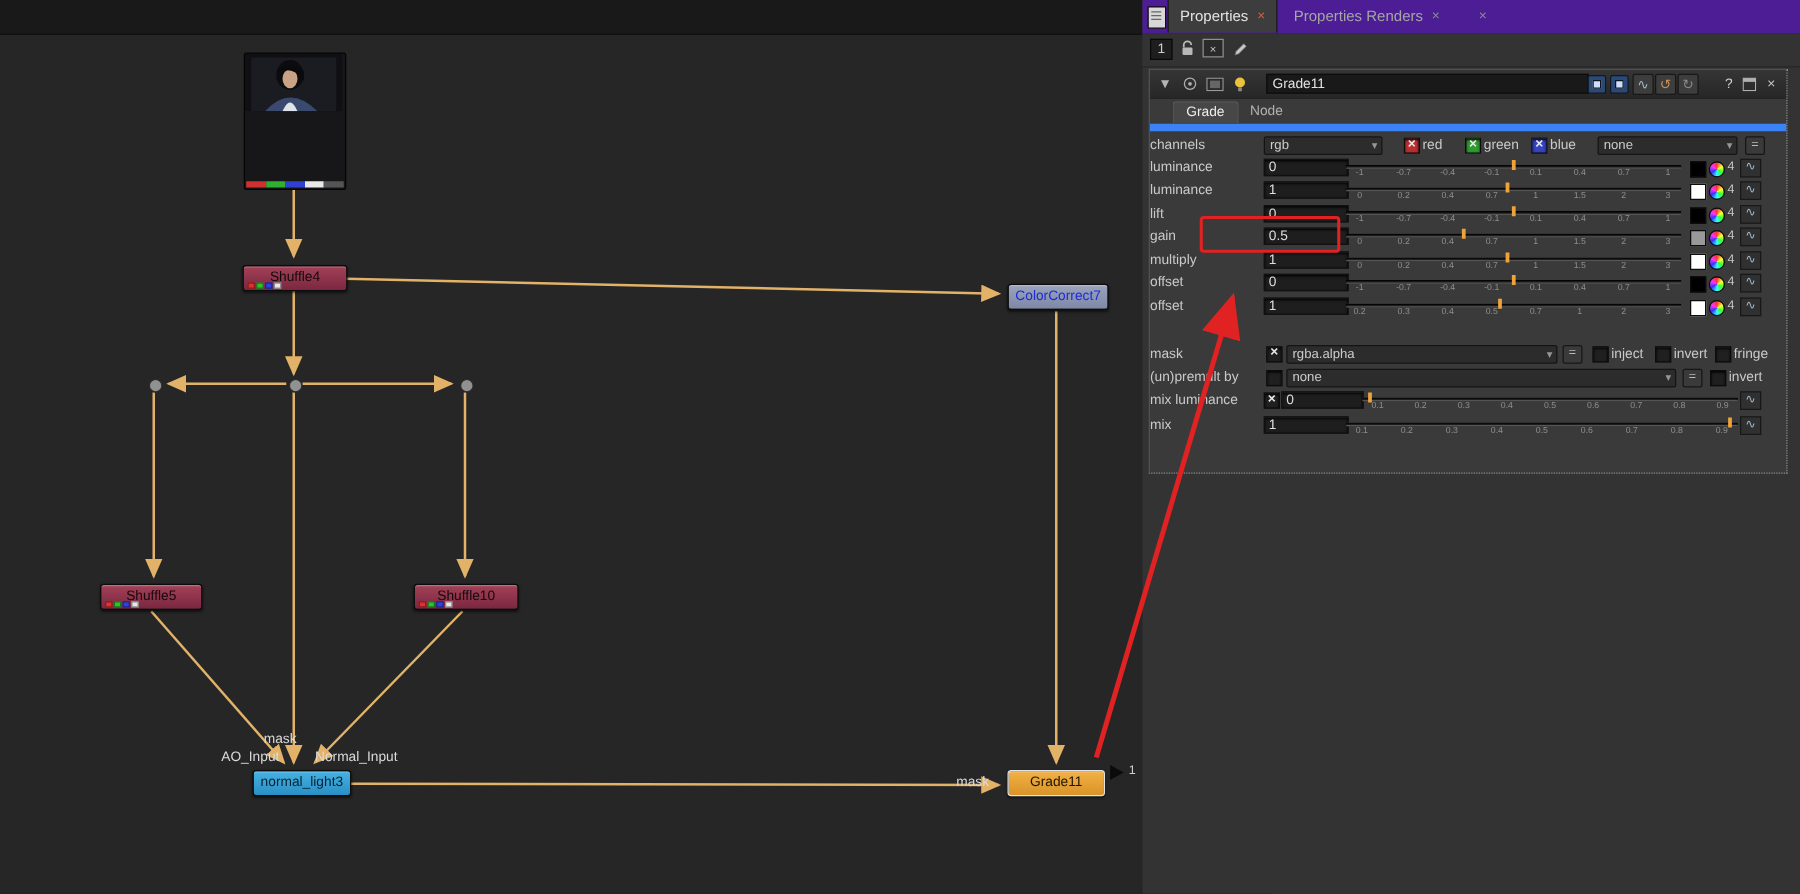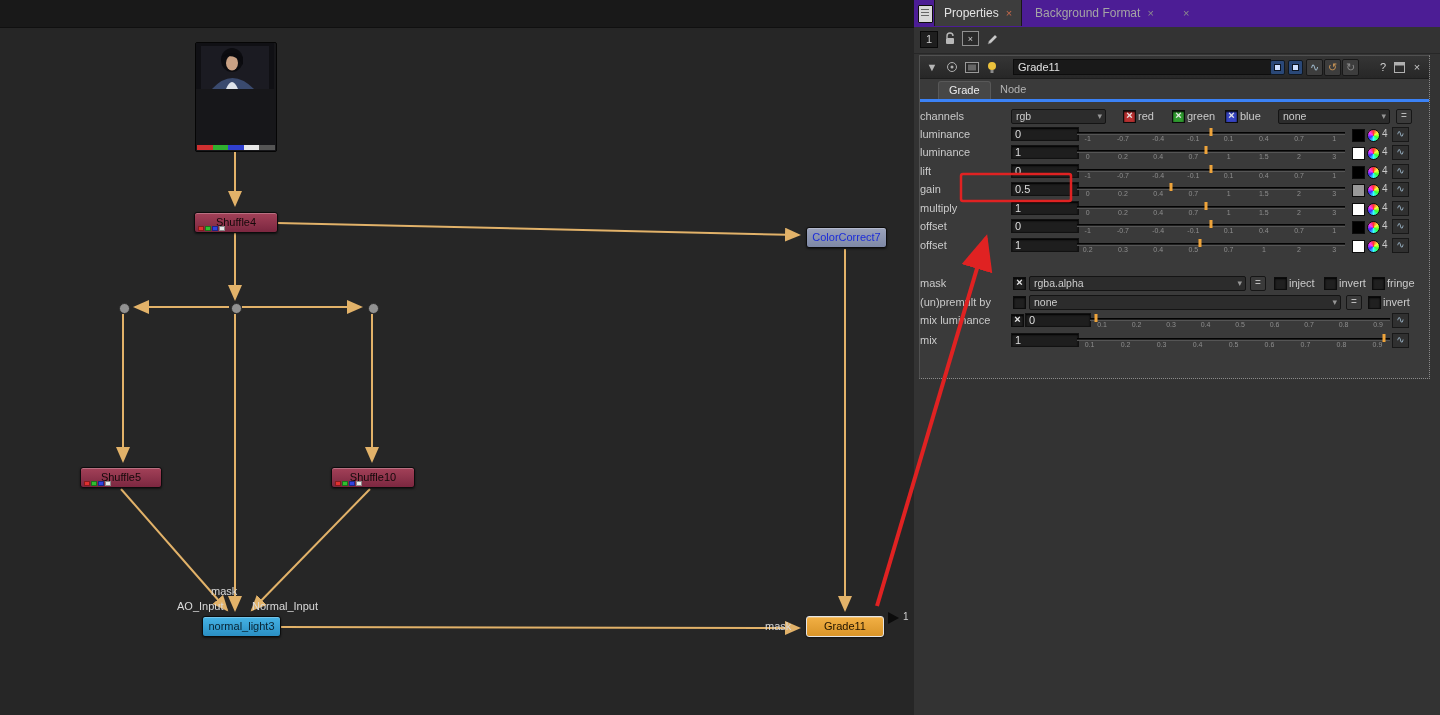--- a/index.html
+++ b/index.html
@@ -47,21 +47,21 @@
   #gpanel{position:absolute;left:919px;top:55px;width:509px;height:322px;background:#3a3a3a;
           border:1px solid #515151;border-right:1px dotted #8a8a8a;border-bottom:1px dotted #8a8a8a;z-index:3}
   #ghead{position:absolute;left:0;top:0;width:100%;height:22px;background:linear-gradient(#353535,#272727);border-bottom:1px solid #1d1d1d}
   .hicon{position:absolute;top:3px;width:16px;height:16px;display:flex;align-items:center;justify-content:center;
          font-size:11px;color:#b5b5b5}
   .hbox{background:#3d3d3d;border:1px solid #181818;border-radius:2px;width:15px;height:15px}
   .hicon.blue{background:#2a4878;border:1px solid #101820;border-radius:2px;width:13px;height:13px;top:4px}
   .hicon.blue i{width:5px;height:5px;background:#cfe0ff;border:1px solid #0c1420}
   #gtitle{position:absolute;left:93px;top:3px;width:248px;height:14px;background:#191919;border:1px solid #0d0d0d;
           color:#e2e2e2;font-size:11px;padding:0 4px;font-family:inherit}
-  #gtabs{position:absolute;left:0;top:24px;width:100%;height:19px;border-bottom:3px solid #3b82f6}
+  #gtabs{position:absolute;left:0;top:24px;width:100%;height:19px;border-bottom:6px solid #3b82f6}
   .gtab{position:absolute;top:1px;height:17px;line-height:17px;padding:0 10px;font-size:11px;color:#b2b2b2}
   .gtab.active{background:#474747;color:#ececec;border:1px solid #585858;border-bottom:none;border-radius:3px 3px 0 0}
 
   .prow{position:absolute;left:0;width:100%;height:17px}
   .plabel{position:absolute;left:0;top:2px;width:86px;font-size:11px;color:#cacaca;white-space:nowrap}
   .pfield{position:absolute;left:91px;top:1px;width:60px;height:12px;background:#1e1e1e;border:1px solid #111;
           box-shadow:inset 0 1px 2px #000;color:#ddd;font-size:11px;padding:0 3px;font-family:inherit}
   .pslider{position:absolute;left:157px;top:0;width:268px;height:17px}
   .pslider::before{content:"";position:absolute;left:0;right:0;top:6px;height:2px;background:#222;
                    border-bottom:1px solid #555;box-shadow:inset 0 1px 1px #000}
@@ -191,21 +191,21 @@
 <div id="rightpanel">
   <div id="tabbar">
     <div id="pane-icon">
         <i></i>
       </div>
     <div class="tab active" style="left:20px">
       <span>Properties</span>
       <span class="tclose">×</span>
     </div>
     <div class="tab" style="left:112px">
-      <span>Background Format</span>
+      <span>Properties Renders</span>
       <span class="tclose">×</span>
     </div>
     <div id="extra-close">×</div>
   </div>
 
   <div id="toolsrow">
     <div id="counter">1</div>
     <div class="trow-icon" style="left:28px">
       <svg width="12" height="14" viewBox="0 0 12 14">
           <path d="M3 6 V4 a3 3 0 0 1 6 0" fill="none" stroke="#b8b8b8" stroke-width="1.4"></path>

